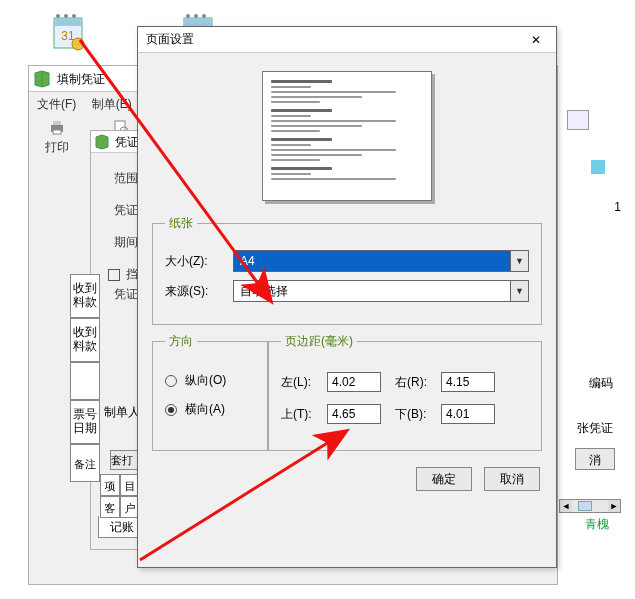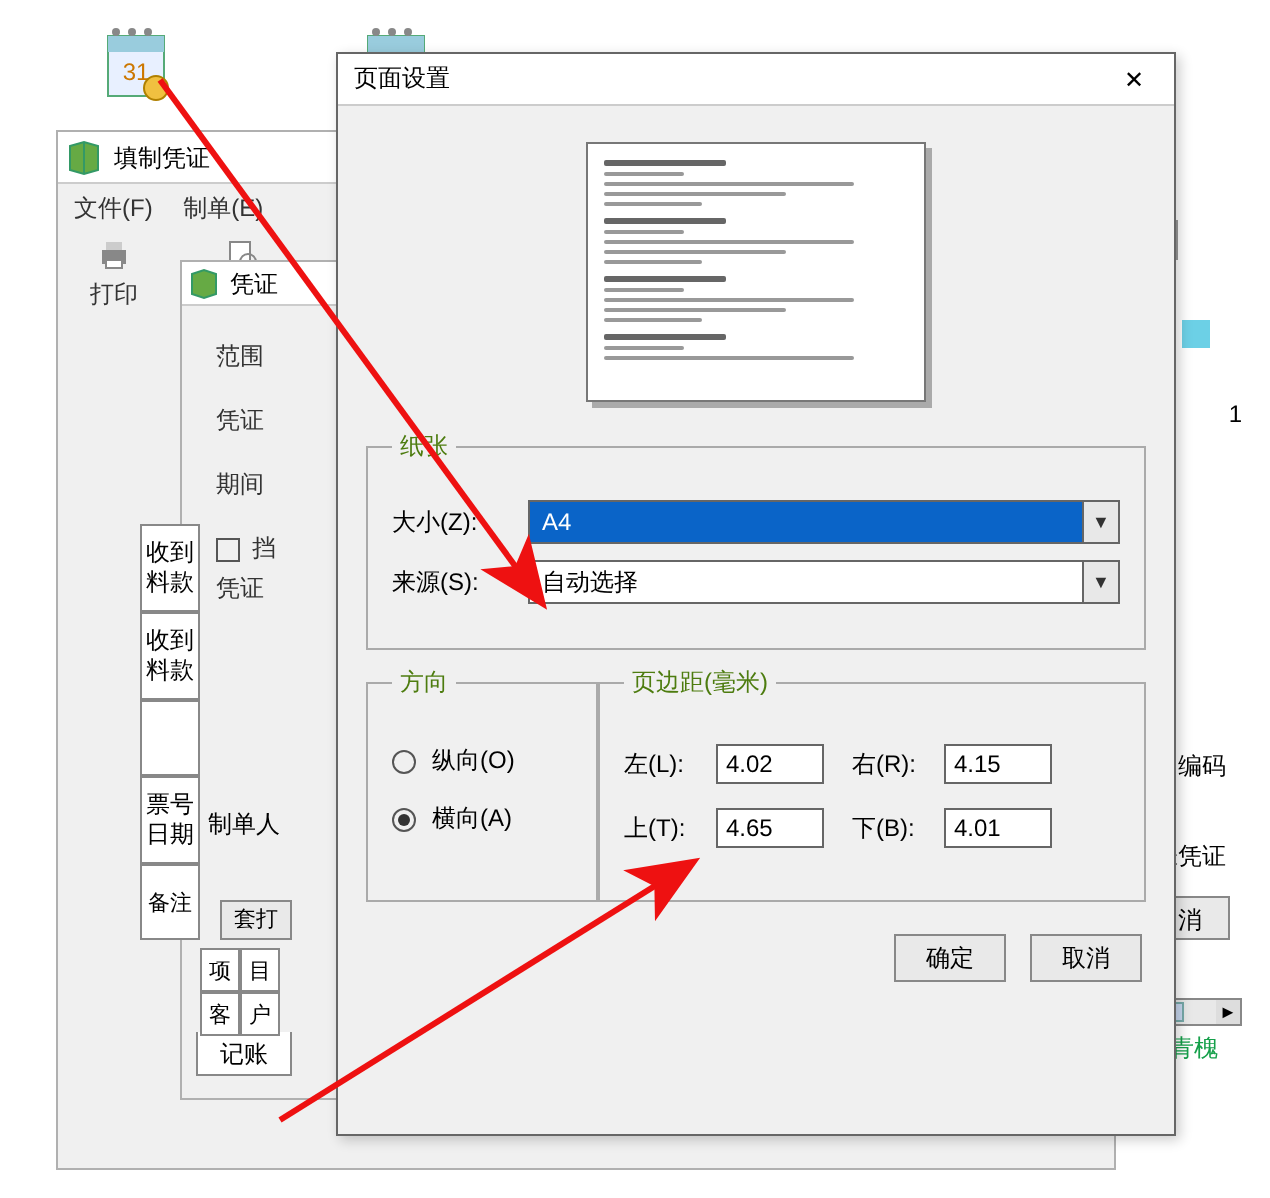--- a/index.html
+++ b/index.html
@@ -38,21 +38,20 @@
 
   
   .rbar { position:absolute; right:8px; top:110px; width:60px; z-index:0; }
   .rbar .chip { width:22px; height:20px; border:1px solid #999; margin-bottom:4px; background:#eef;}
 
   
   .dialog {
     position: absolute; left: 137px; top: 26px; width: 420px; height: 542px;
     background: #f0f0f0; border: 1px solid #666; z-index: 20;
     box-shadow: 2px 2px 6px rgba(0,0,0,.2);
-    margin-left: 31px;
   }
   .dlg-title { height: 26px; display: flex; align-items: center; padding: 0 8px; background: #fff; border-bottom: 1px solid #ccc; justify-content: space-between; }
   .dlg-close { width: 24px; height: 20px; text-align: center; line-height: 18px; cursor: pointer; font-size: 14px; }
 
   .preview { margin: 18px auto 14px; width: 170px; height: 130px; background: #fff; border: 1px solid #777; box-shadow: 3px 3px 0 #aaa; padding: 8px; overflow:hidden;}
   .preview .grp{ margin-bottom:6px;}
   .preview .ln { height: 3px; background: #999; margin-bottom: 3px; border-radius:1px;}
   .preview .ln.s1{ width:26%; height:2px; }
   .preview .ln.s2{ width:82%; height:2px; }
   .preview .ln.s3{ width:60%; height:2px; }
@@ -100,21 +99,21 @@
   .r-cancel{ position:absolute; right:20px; top:448px; z-index:15; width:40px; height:22px; border:1px solid #888; background:#e9e9e9; line-height:22px; text-align:center;}
   .r-bar{ position:absolute; right:14px; bottom:86px; width:62px; height:14px; border:1px solid #888; background:#e8e8e8; z-index:15;}
   .r-bar .thumb{position:absolute; left:18px; top:1px; width:14px; height:10px; background:#c8d8f0; border:1px solid #7aa;}
   .r-bar .ar{position:absolute; top:0; width:12px; height:12px; background:#ddd; text-align:center; font-size:9px; line-height:12px;}
   .r-bar .ar.l{left:0;} .r-bar .ar.r{right:0;}
   .r-qing{ position:absolute; right:26px; bottom:66px; color:#15a04a; z-index:15;}
   .r-sq{ position:absolute; right:30px; top:160px; width:14px; height:14px; background:#6cd0e6; z-index:0;}
   .r-num{ position:absolute; right:14px; top:200px; z-index:0;}
 
   .checkbox { width:12px; height:12px; border:1px solid #555; display:inline-block; margin-right:6px; vertical-align:middle;}
-  .setbtn{ position:absolute; left:110px; top:450px; z-index:3; width:36px; height:20px; border:1px solid #888; background:#e9e9e9; font-size:11px; line-height:18px; text-align:center;}
+  .setbtn{ position:absolute; left:110px; top:450px; z-index:3; width:36px; height:20px; border:1px solid #888; background:#e9e9e9; font-size:11px; line-height:18px; }
 </style>
 </head>
 <body>
 
 <div class="topico a">
   <svg viewBox="0 0 48 48">
       <rect x="10" y="10" width="28" height="30" fill="#e8f0ff" stroke="#5a7" stroke-width="1"></rect>
       <rect x="10" y="10" width="28" height="8" fill="#9cd"></rect>
       <circle cx="14" cy="8" r="2" fill="#888"></circle>
       <circle cx="22" cy="8" r="2" fill="#888"></circle>
@@ -171,33 +170,33 @@
   <div class="innerbox-title">
     <span class="tico">
       <svg viewBox="0 0 16 16">
           <path d="M2 3 L8 1 L14 3 V13 L8 15 L2 13 Z" fill="#6a4" stroke="#396"></path>
         </svg>
     </span>
     <span>凭证</span>
   </div>
 </div>
 
-<div class="frag-labels" style="left:108px;">
+<div class="frag-labels" style="left:108px;text-align:right;">
   <div>范围</div>
   <div>凭证</div>
   <div>期间</div>
   <div><span class="checkbox"></span><span>挡</span></div>
   <div style="margin-top:-12px;">凭证</div>
 </div>
 <div class="frag2" style="left:104px;">
   <div>制单人</div>
 </div>
 <div class="setbtn">套打</div>
 
-<div class="sidecells" style="left:70px; top:262px;border-radius:13px;">
+<div class="sidecells" style="left:70px; top:274px;border-radius:13px;">
   <div class="cell"><span>收到</span><br><span>料款</span></div>
   <div class="cell"><span>收到</span><br><span>料款</span></div>
   <div class="cell blank"></div>
   <div class="cell"><span>票号</span><br><span>日期</span></div>
   <div class="cell small" style="height:38px; line-height:38px;">备注</div>
 </div>
 <div style="position:absolute; left:100px; top:474px; z-index:3;">
   <div class="row2">
     <div class="cell">项</div>
     <div class="cell">目</div>

